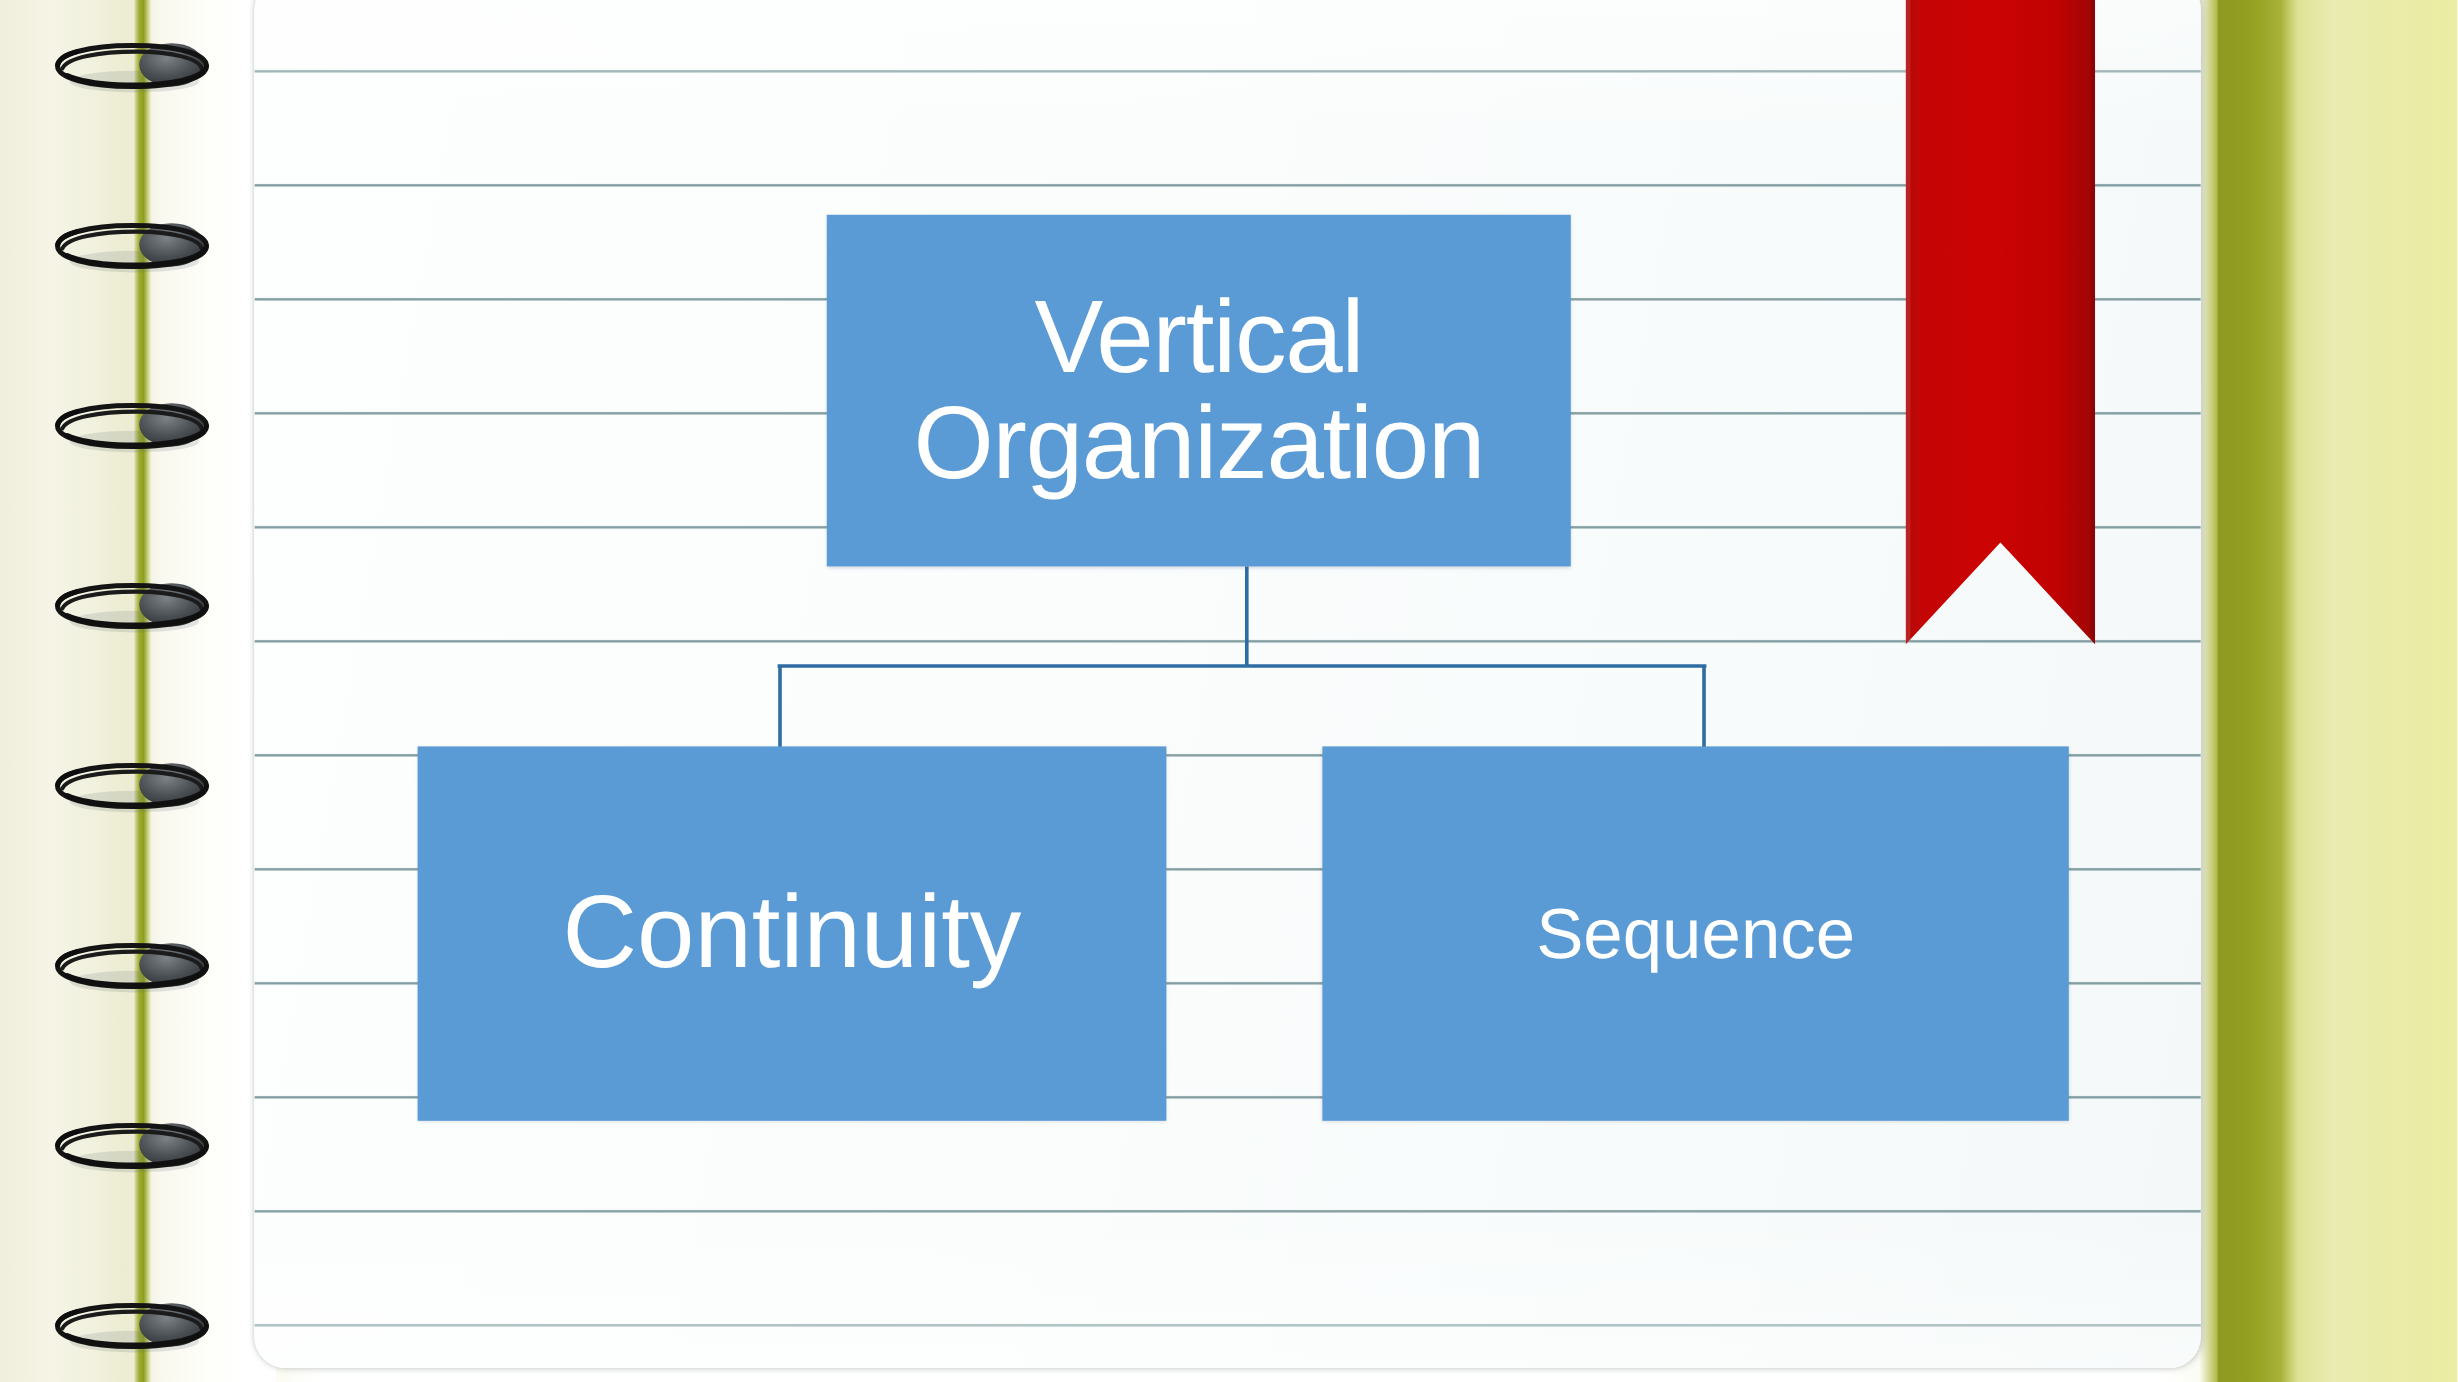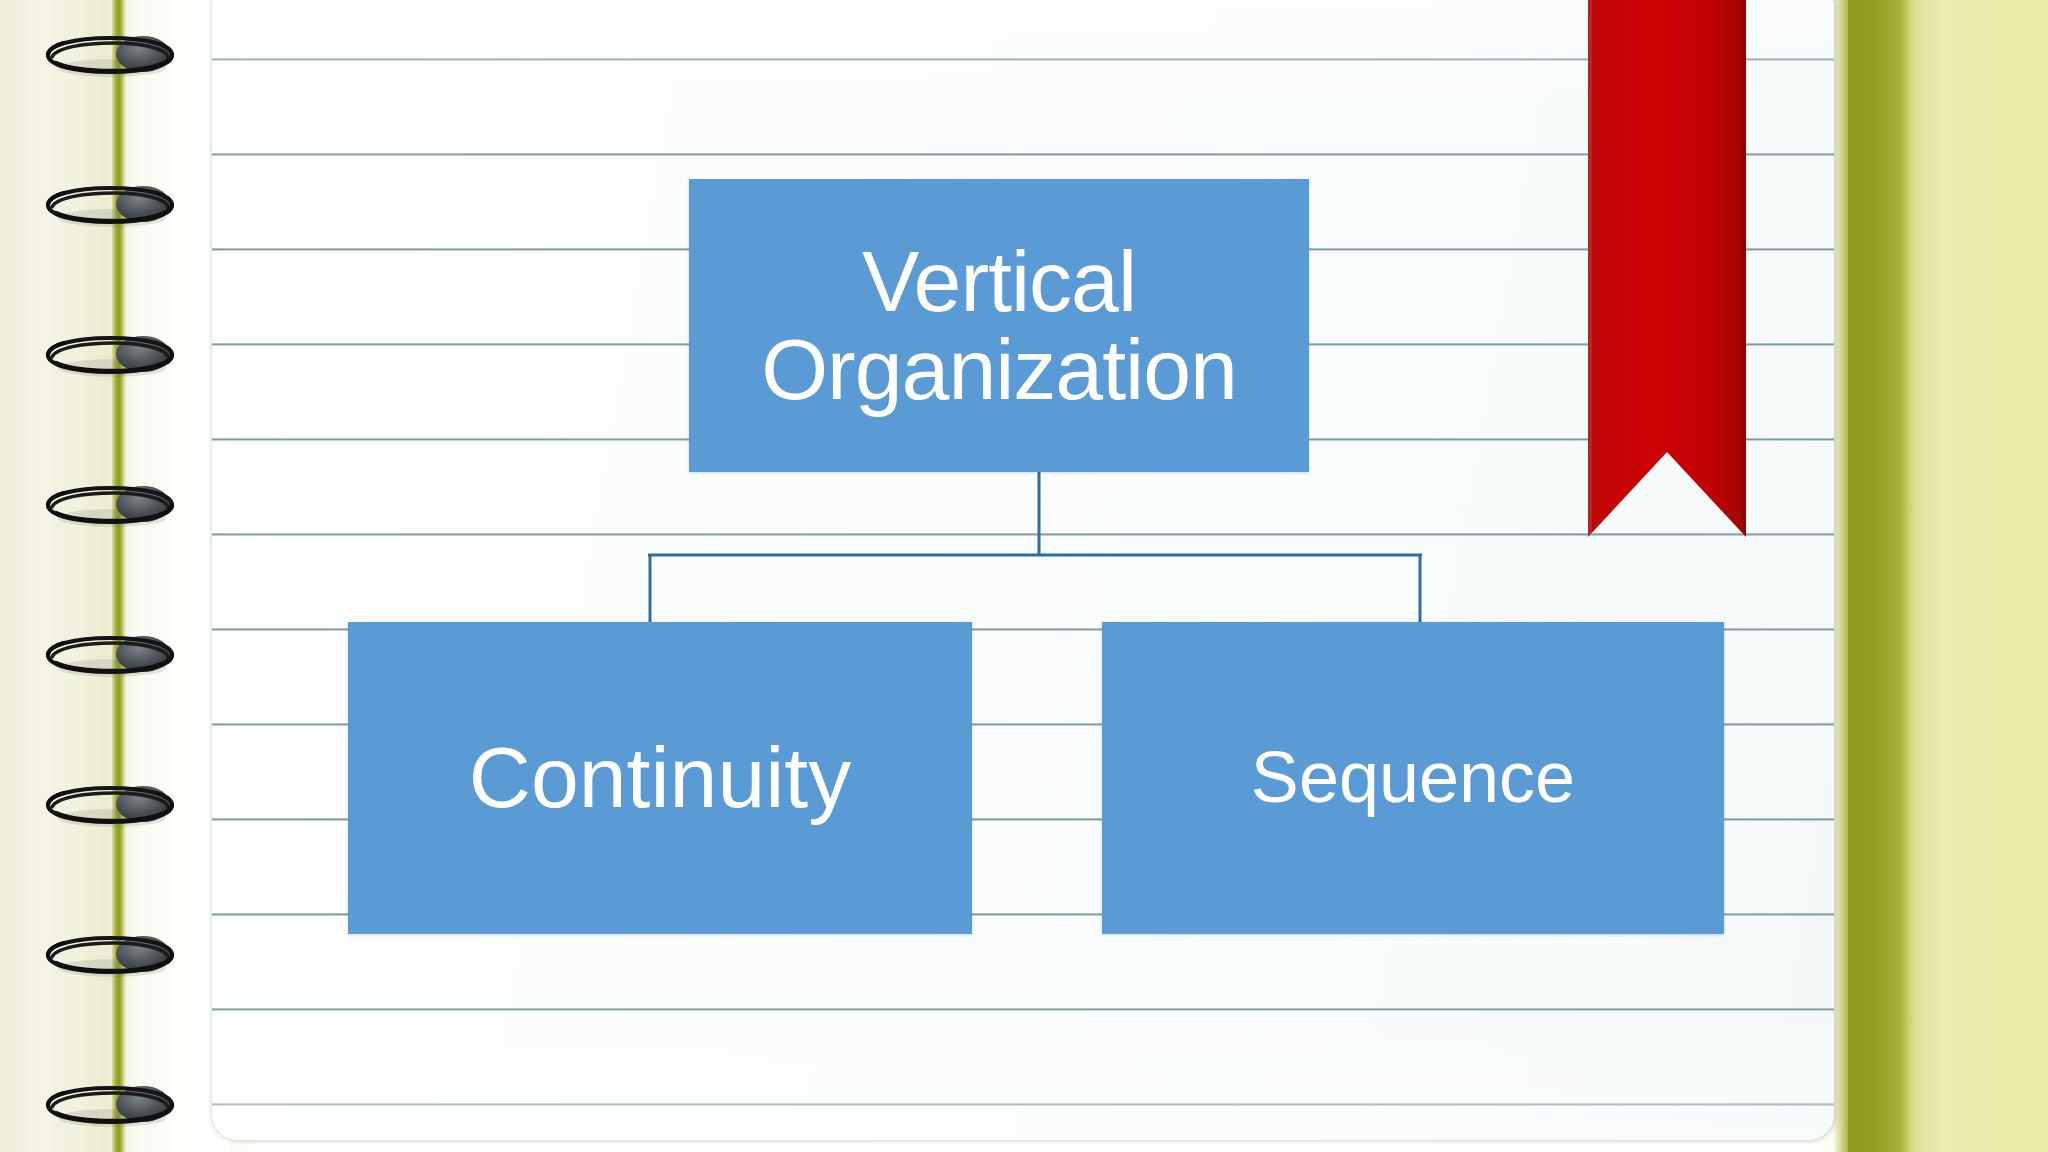--- a/index.html
+++ b/index.html
@@ -165,21 +165,21 @@
     top: 622px;
     width: 624px;
     height: 312px;
     font-size: 86px;
   }
   .node-right {
     left: 1102px;
     top: 622px;
     width: 622px;
     height: 312px;
-    font-size: 72px;
+    font-size: 59px;
     justify-content: center;
   }
 
   .connectors {
     position: absolute;
     left: 0; top: 0;
     width: 2048px; height: 1152px;
     pointer-events: none;
   }
 </style>

